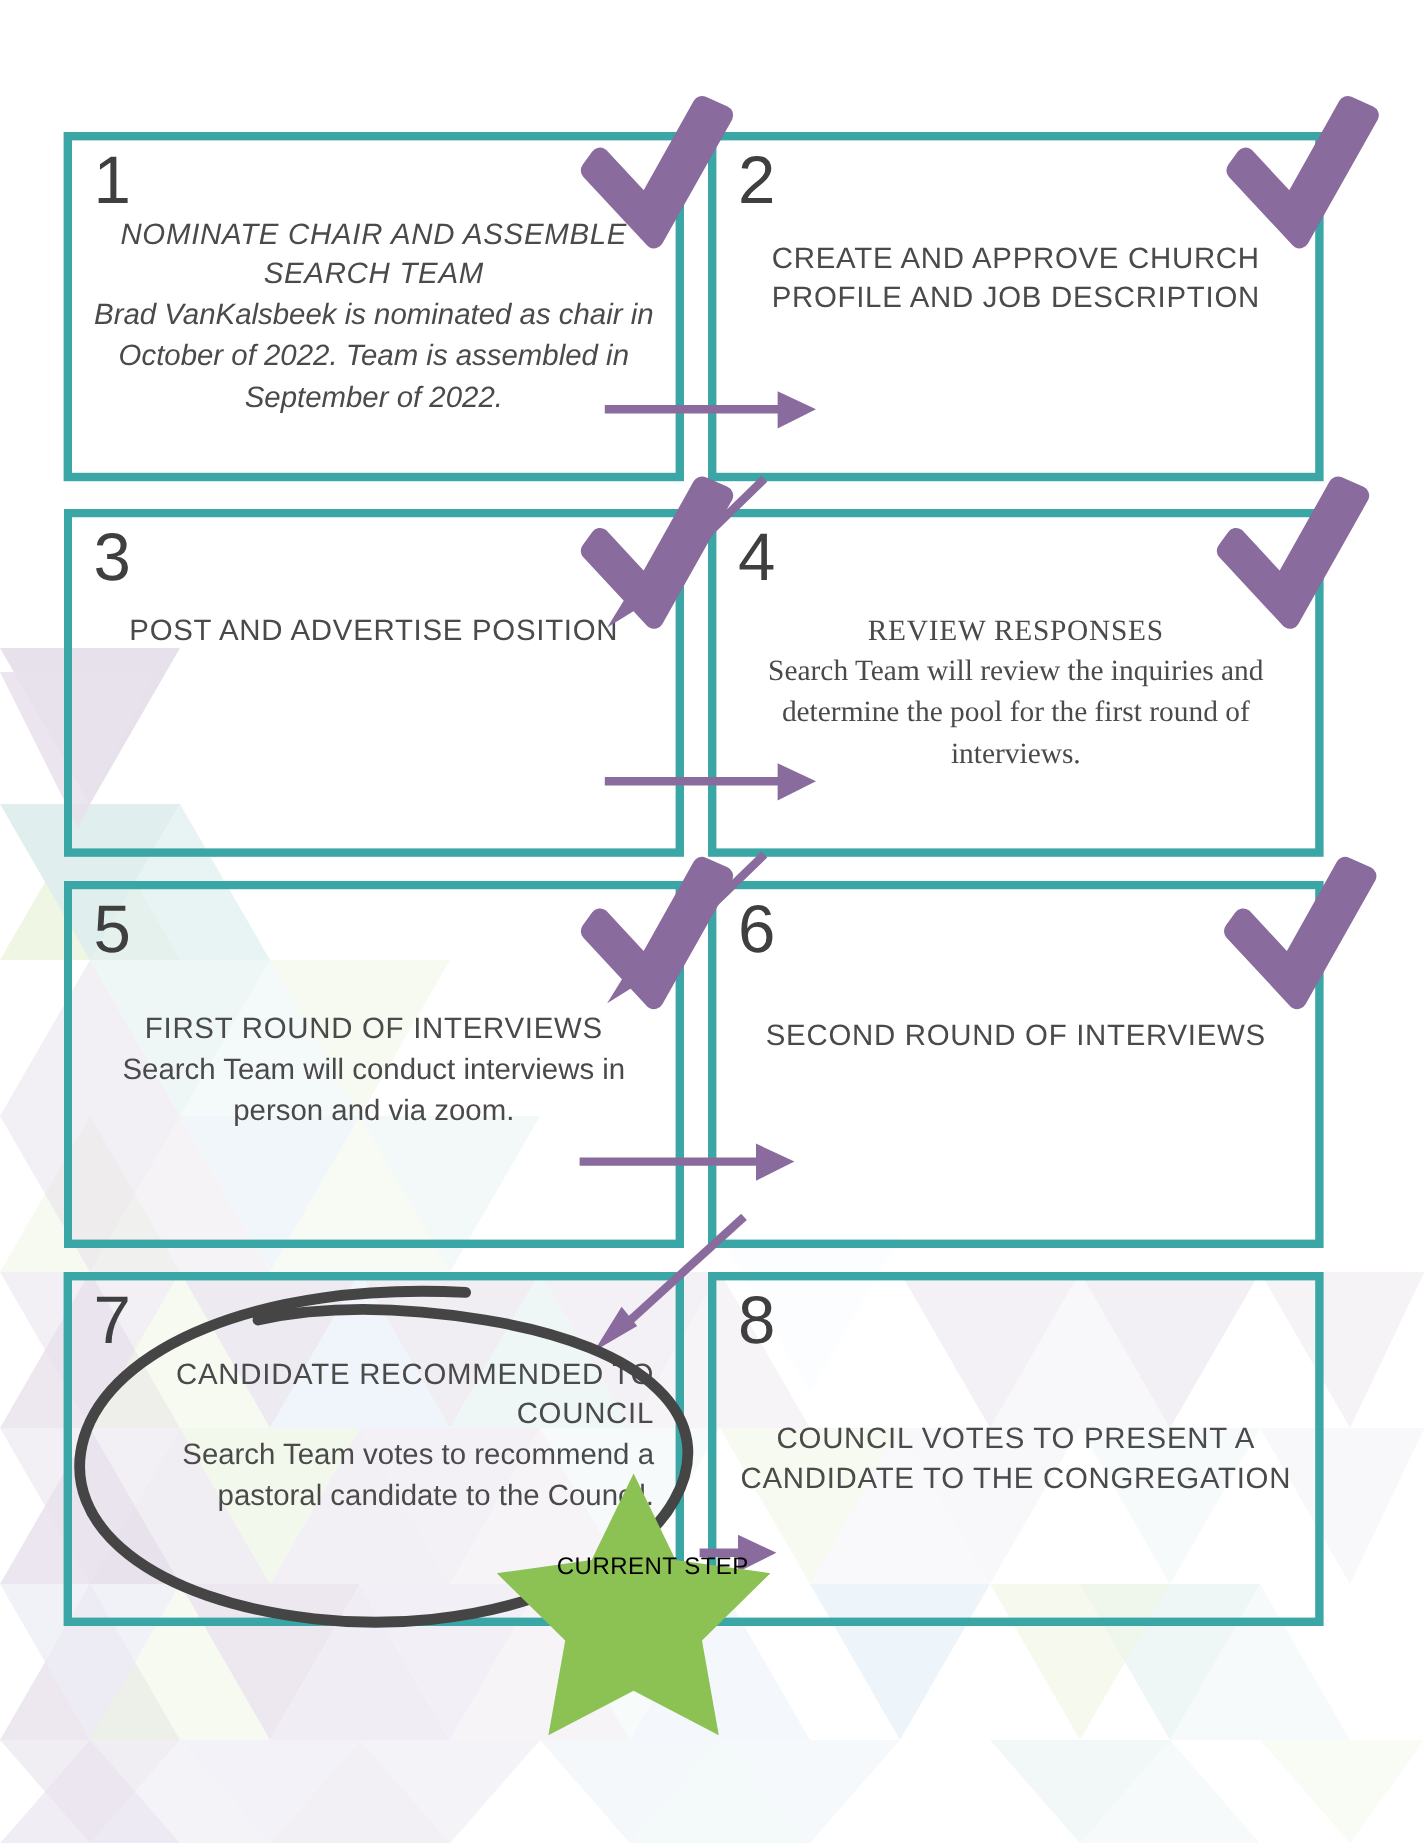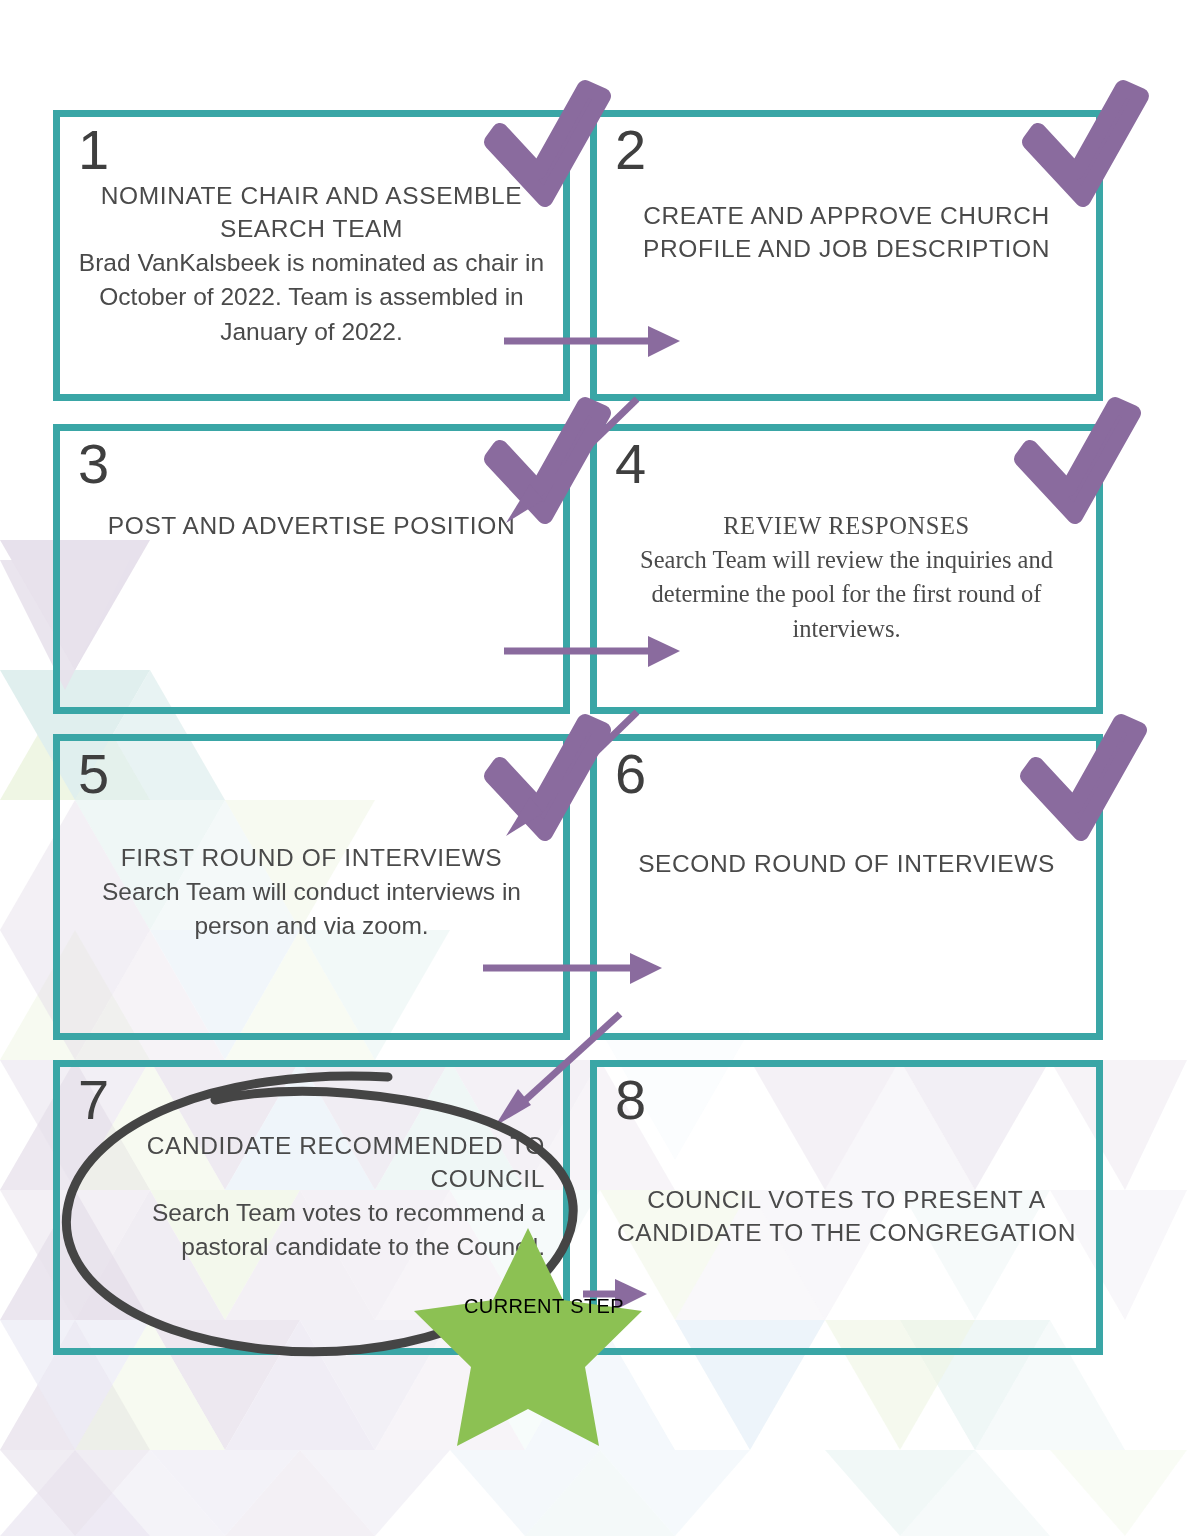--- a/index.html
+++ b/index.html
@@ -60,21 +60,21 @@
   
   #box-1{left:53px; top:110px; width:517px; height:291px;}
   #box-2{left:590px;top:110px; width:513px; height:291px;}
   #box-3{left:53px; top:424px; width:517px; height:290px;}
   #box-4{left:590px;top:424px; width:513px; height:290px;}
   #box-5{left:53px; top:734px; width:517px; height:306px;}
   #box-6{left:590px;top:734px; width:513px; height:306px;}
   #box-7{left:53px; top:1060px;width:517px; height:295px;}
   #box-8{left:590px;top:1060px;width:513px; height:295px;}
 
-  #body-1{top:62px;}
+  #body-1{top:62px;font-style:italic;}
   #body-2{top:82px;}
   #body-3{top:78px;}
   #body-4{top:78px;font-family:Liberation Serif, serif;}
   #body-5{top:100px;}
   #body-6{top:106px;}
   #body-7{top:62px;text-align:right;}
   #body-8{top:116px;}
 
   
   #deco{position:absolute;left:0;top:0;width:1187px;height:1536px;z-index:6;pointer-events:none;}
@@ -180,21 +180,21 @@
 
       <polygon points="0,560 130,560 65,690" fill="#d9cfe0" opacity="0.9"></polygon>
       <polygon points="600,1030 750,1030 675,1160" fill="#dceaf4" opacity="0.2"></polygon>
     </g>
   </svg>
 
   <div class="step-box" id="box-1">
     <div class="step-num">1</div>
     <div class="step-body" id="body-1">
       <div class="step-title">NOMINATE CHAIR AND ASSEMBLE SEARCH TEAM</div>
-      <div class="step-desc">Brad VanKalsbeek is nominated as chair in October of 2022. Team is assembled in January of 2022.</div>
+      <div class="step-desc">Brad VanKalsbeek is nominated as chair in October of 2022. Team is assembled in September of 2022.</div>
     </div>
   </div>
 
   <div class="step-box" id="box-2">
     <div class="step-num">2</div>
     <div class="step-body" id="body-2">
       <div class="step-title">CREATE AND APPROVE CHURCH PROFILE AND JOB DESCRIPTION</div>
     </div>
   </div>
 

